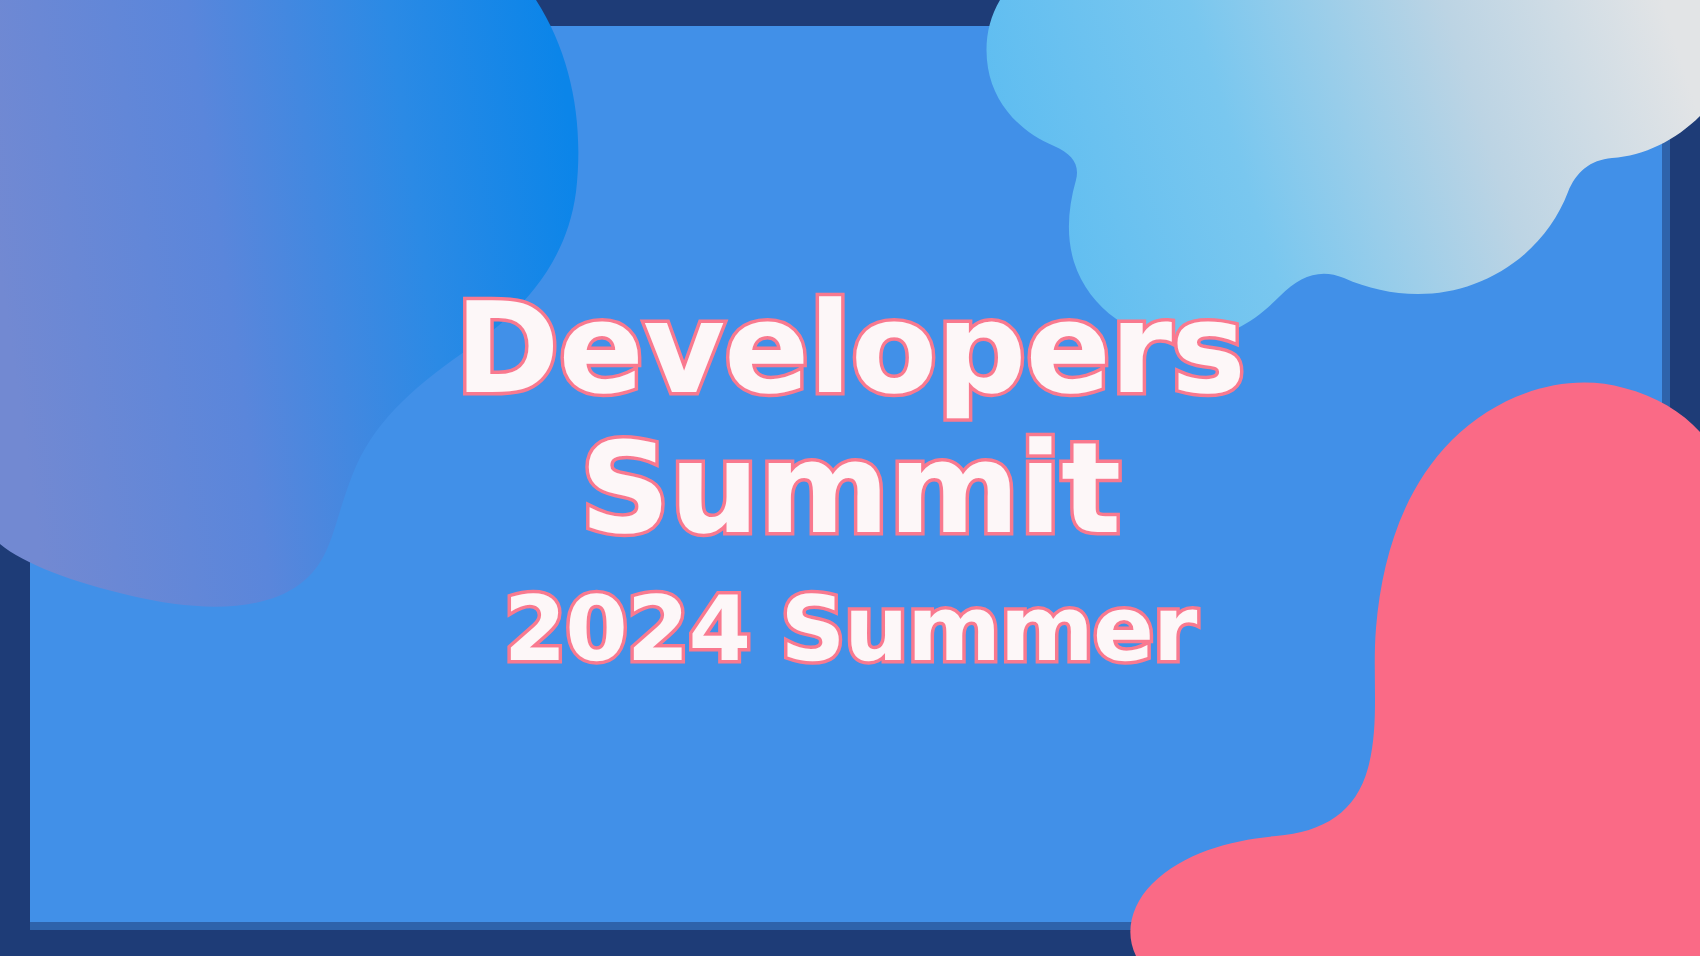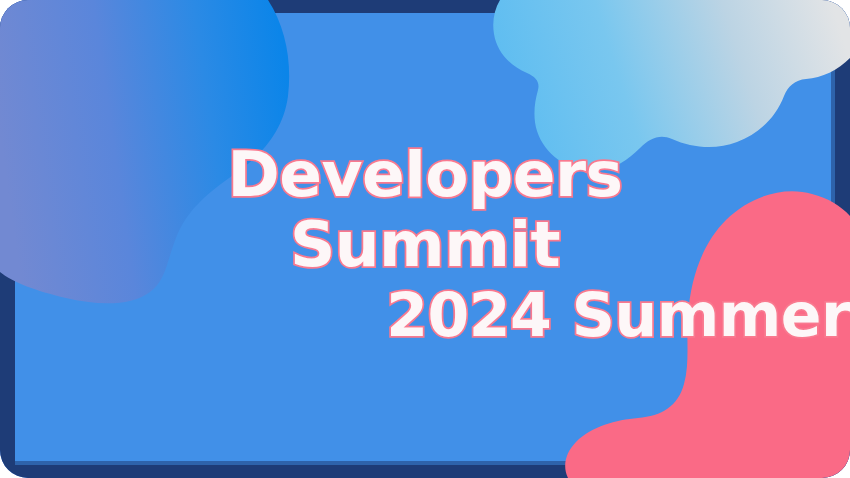--- a/index.html
+++ b/index.html
@@ -7,21 +7,20 @@
     padding: 0;
     background: #ffffff;
   }
   #poster {
     position: relative;
     width: 850px;
     height: 478px;
     overflow: hidden;
     background: #3b82f6;
     font-family: "DejaVu Sans", sans-serif;
-    border-radius: 28px;
   }
 
   
   .frame {
     position: absolute;
     inset: 0;
     background: #1e3c77;
   }
   .panel-shadow {
     position: absolute;
@@ -70,21 +69,21 @@
     font-size: 62px;
     line-height: 70px;
     letter-spacing: -0.5px;
     color: #fdf7f8;
     -webkit-text-stroke: 3.5px #f9798f;
     paint-order: stroke fill;
     white-space: nowrap;
   }
   .headline .line.l1 { font-size: 63px; }
   .headline .line.l2 { font-size: 63px; text-align: center; }
-  .headline .line.l3 { font-size: 60px; text-align: right; }
+  .headline .line.l3 { font-size: 45px; }
 </style>
 </head>
 <body>
 
 <div id="poster">
 
   <div class="frame"></div>
   <div class="panel-shadow"></div>
   <div class="panel"></div>
 

